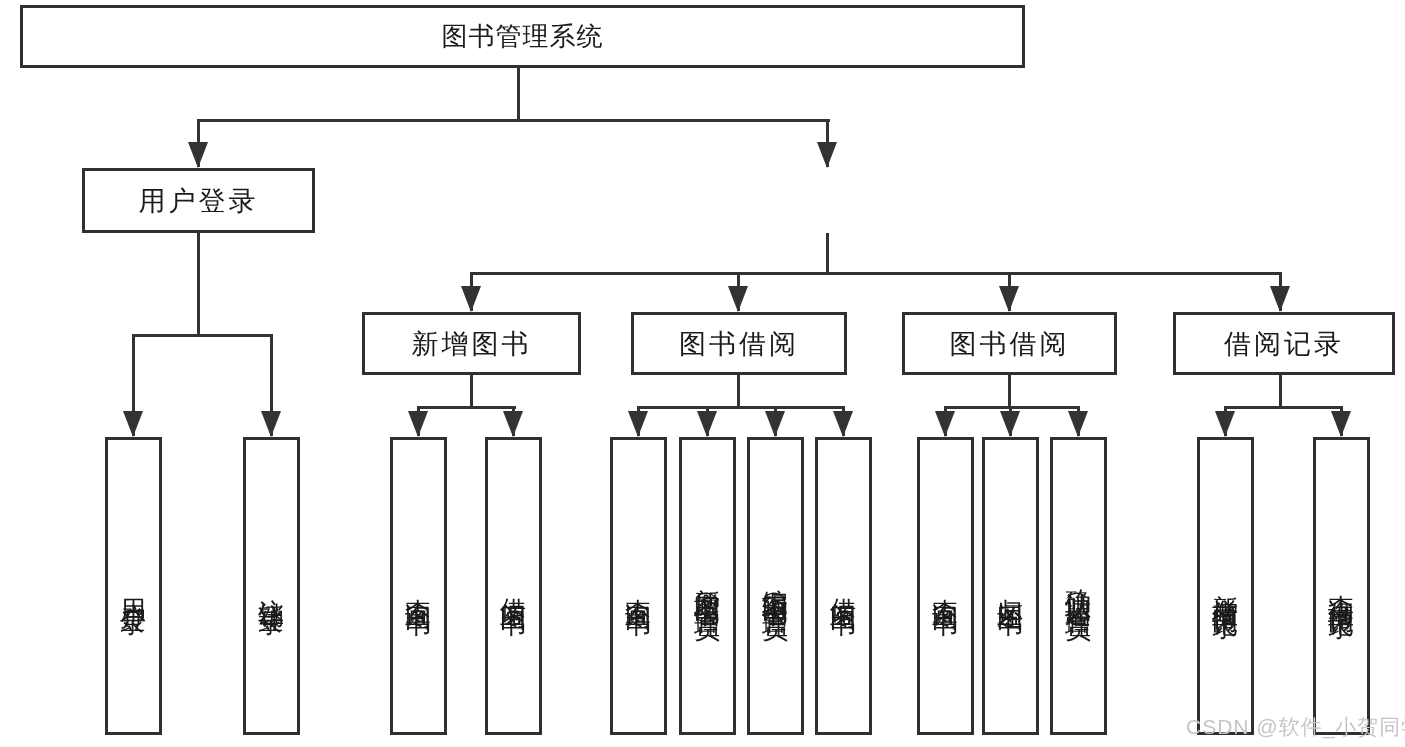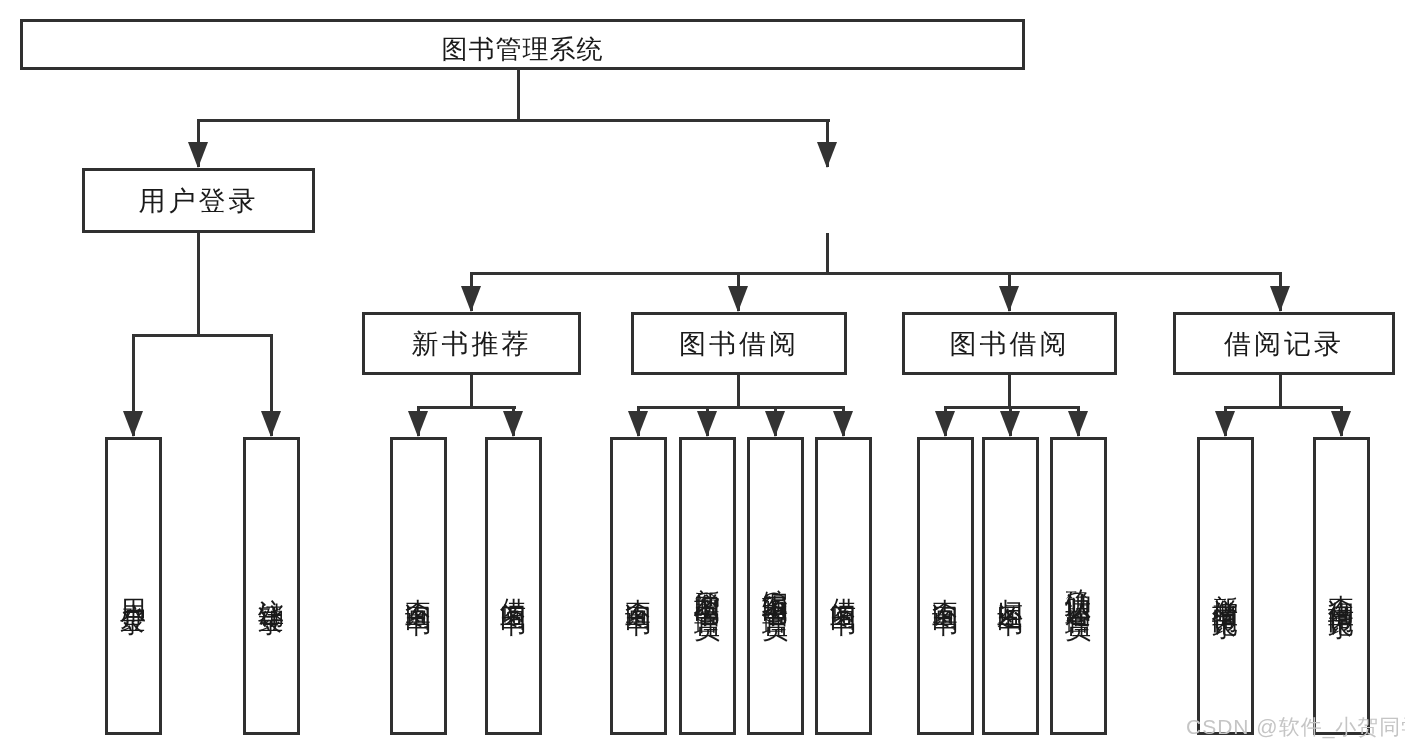--- a/index.html
+++ b/index.html
@@ -66,31 +66,31 @@
     color:#c5c5c5;
     letter-spacing:1px;
     white-space:nowrap;
   }
 </style>
 </head>
 <body>
 
 <div id="stage">
 
-  <div class="node" id="root-box" style="left:20px;top:19px;width:1005px;height:51px;align-items:flex-end;">
+  <div class="node" id="root-box" style="left:20px;top:5px;width:1005px;height:63px;">
     <span class="lbl">图书管理系统</span>
   </div>
 
   <div class="node" style="left:82px;top:168px;width:233px;height:65px;">
     <span class="lbl">用户登录</span>
   </div>
 
 
   <div class="node" style="left:362px;top:312px;width:219px;height:63px;">
-    <span class="lbl">新书推荐</span>
+    <span class="lbl">新增图书</span>
   </div>
 
   <div class="node" style="left:631px;top:312px;width:216px;height:63px;">
     <span class="lbl">图书借阅</span>
   </div>
 
   <div class="node" style="left:902px;top:312px;width:215px;height:63px;">
     <span class="lbl">图书借阅</span>
   </div>
 

